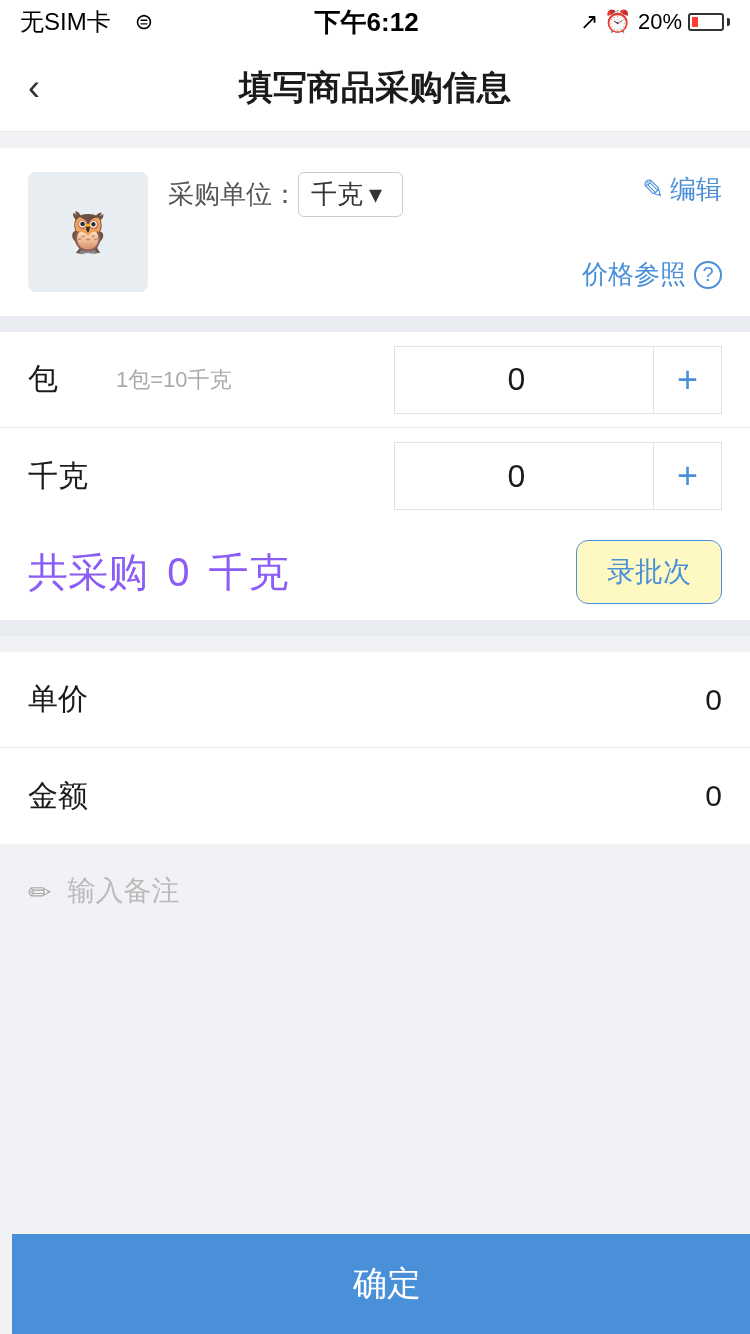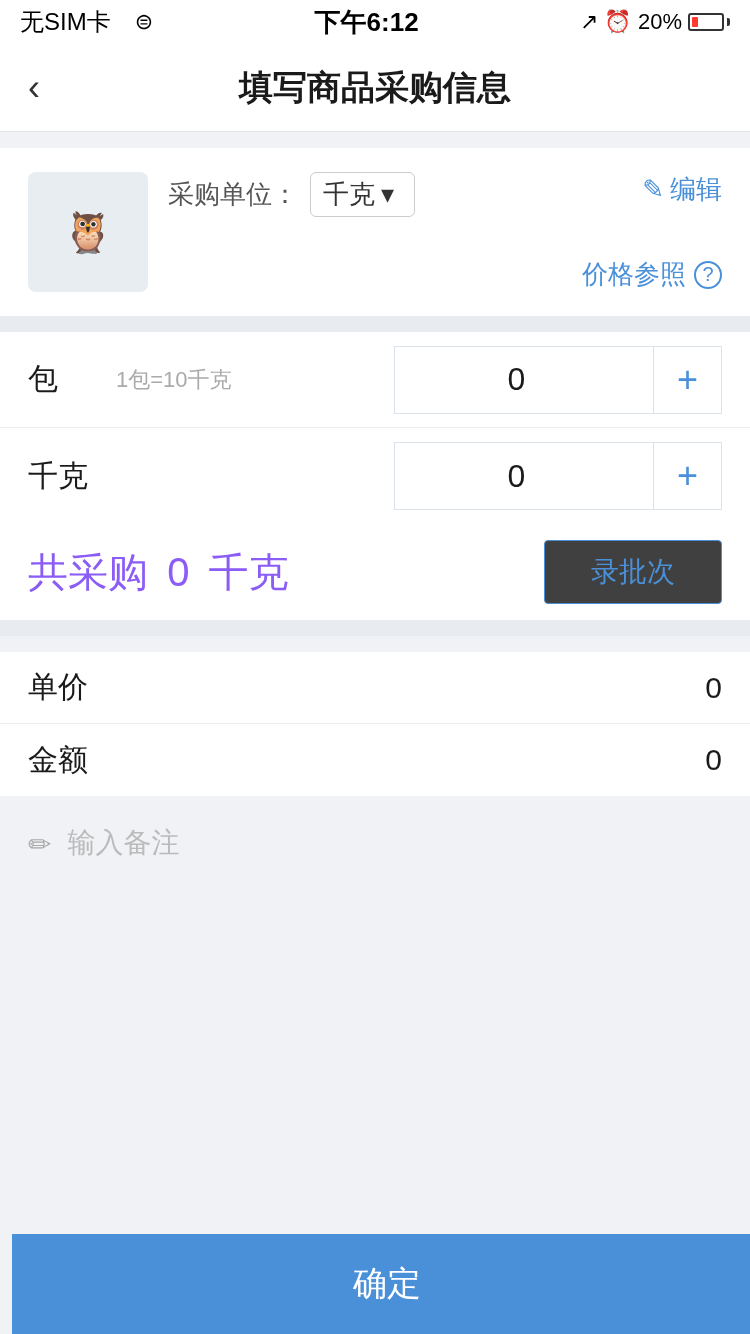--- a/index.html
+++ b/index.html
@@ -100,21 +100,20 @@
     .product-info { flex: 1; }
     .product-name {
       font-size: 30px;
       color: #1a1a1a;
       font-weight: 500;
       margin-bottom: 20px;
     }
     .product-unit {
       display: flex;
       align-items: center;
-      gap: 12px;
       font-size: 26px;
       color: #555;
     }
     .unit-select {
       border: 1px solid #ccc;
       border-radius: 6px;
       padding: 4px 20px 4px 12px;
       font-size: 26px;
       color: #333;
       background: #fff;
@@ -223,36 +222,36 @@
     }
     .summary-text {
       font-size: 40px;
       color: #8b5cf6;
     }
     .batch-btn {
       margin-left: auto;
       border: 1px solid #4a90d9;
       color: #4a90d9;
       font-size: 28px;
-      padding: 12px 46px;
-      background: #404040;
+      padding: 12px 30px;
+      background: #fef9c3;
       cursor: pointer;
-      border-radius: 4px;
+      border-radius: 12px;
     }
 
     
     .price-section {
       background: #fff;
       margin-top: 16px;
     }
     .price-row {
       display: flex;
       align-items: center;
       padding: 0 28px;
-      height: 72px;
+      height: 96px;
       border-bottom: 1px solid #e8edf2;
     }
     .price-row:last-child { border-bottom: none; }
     .price-label {
       font-size: 30px;
       color: #1a1a1a;
     }
     .price-value {
       margin-left: auto;
       font-size: 30px;

